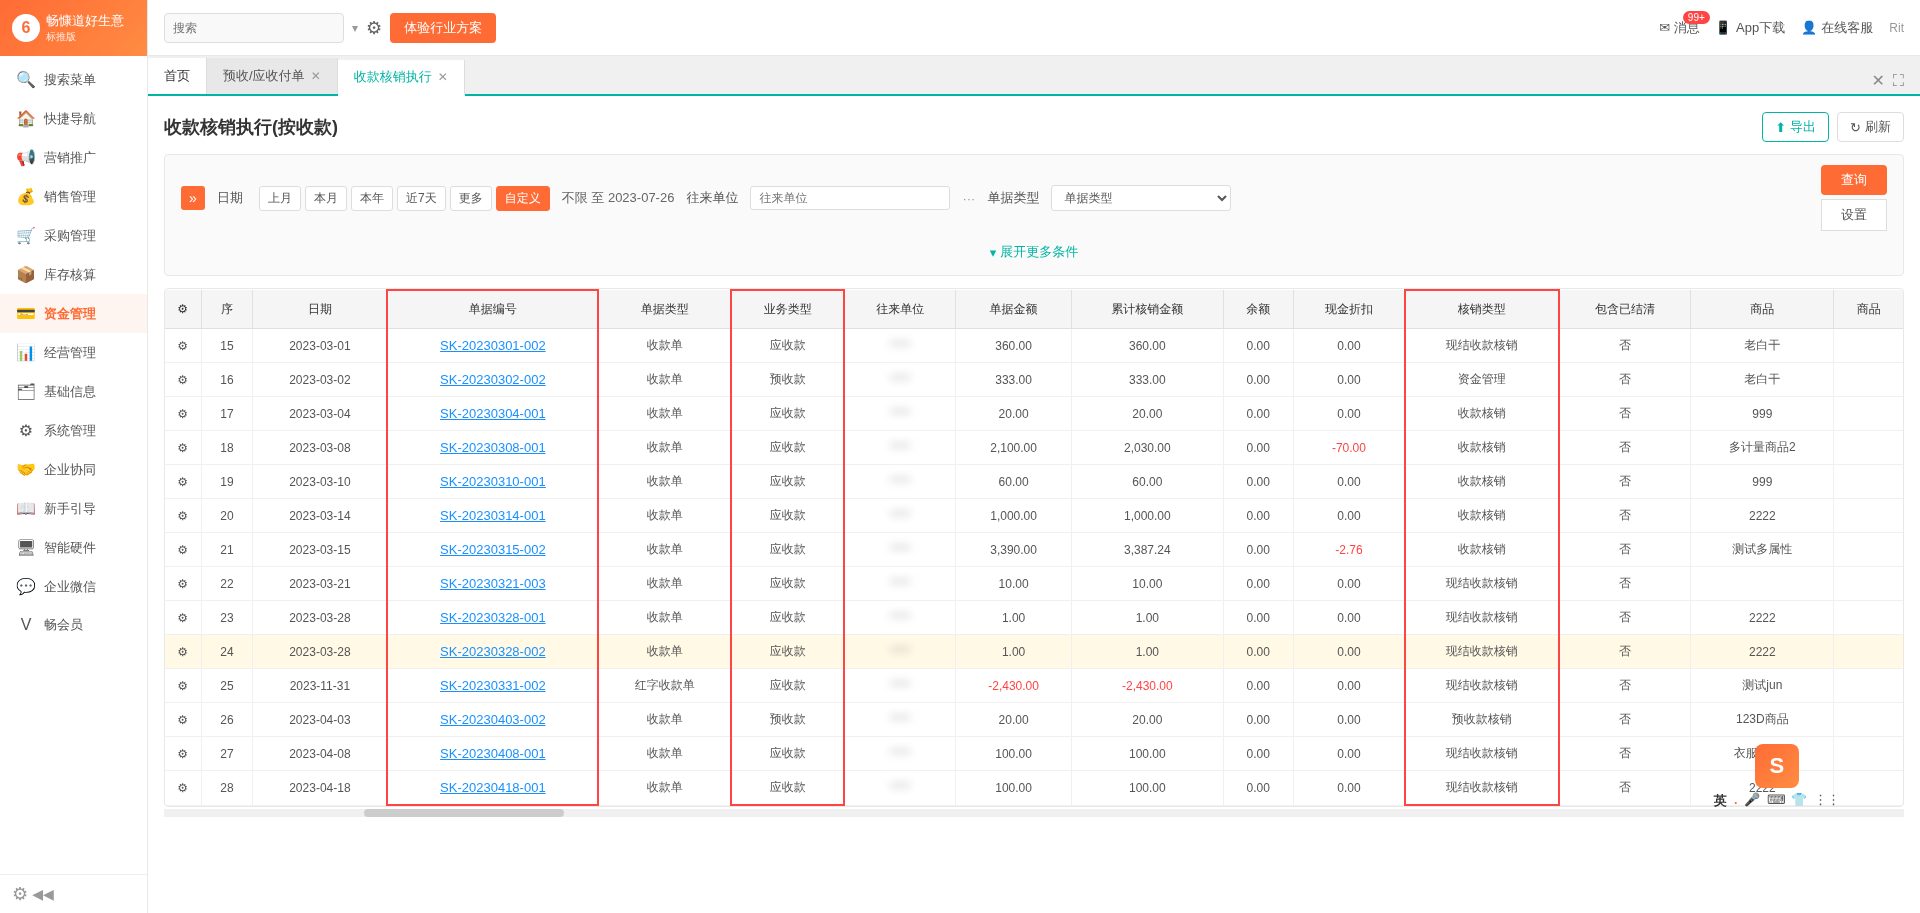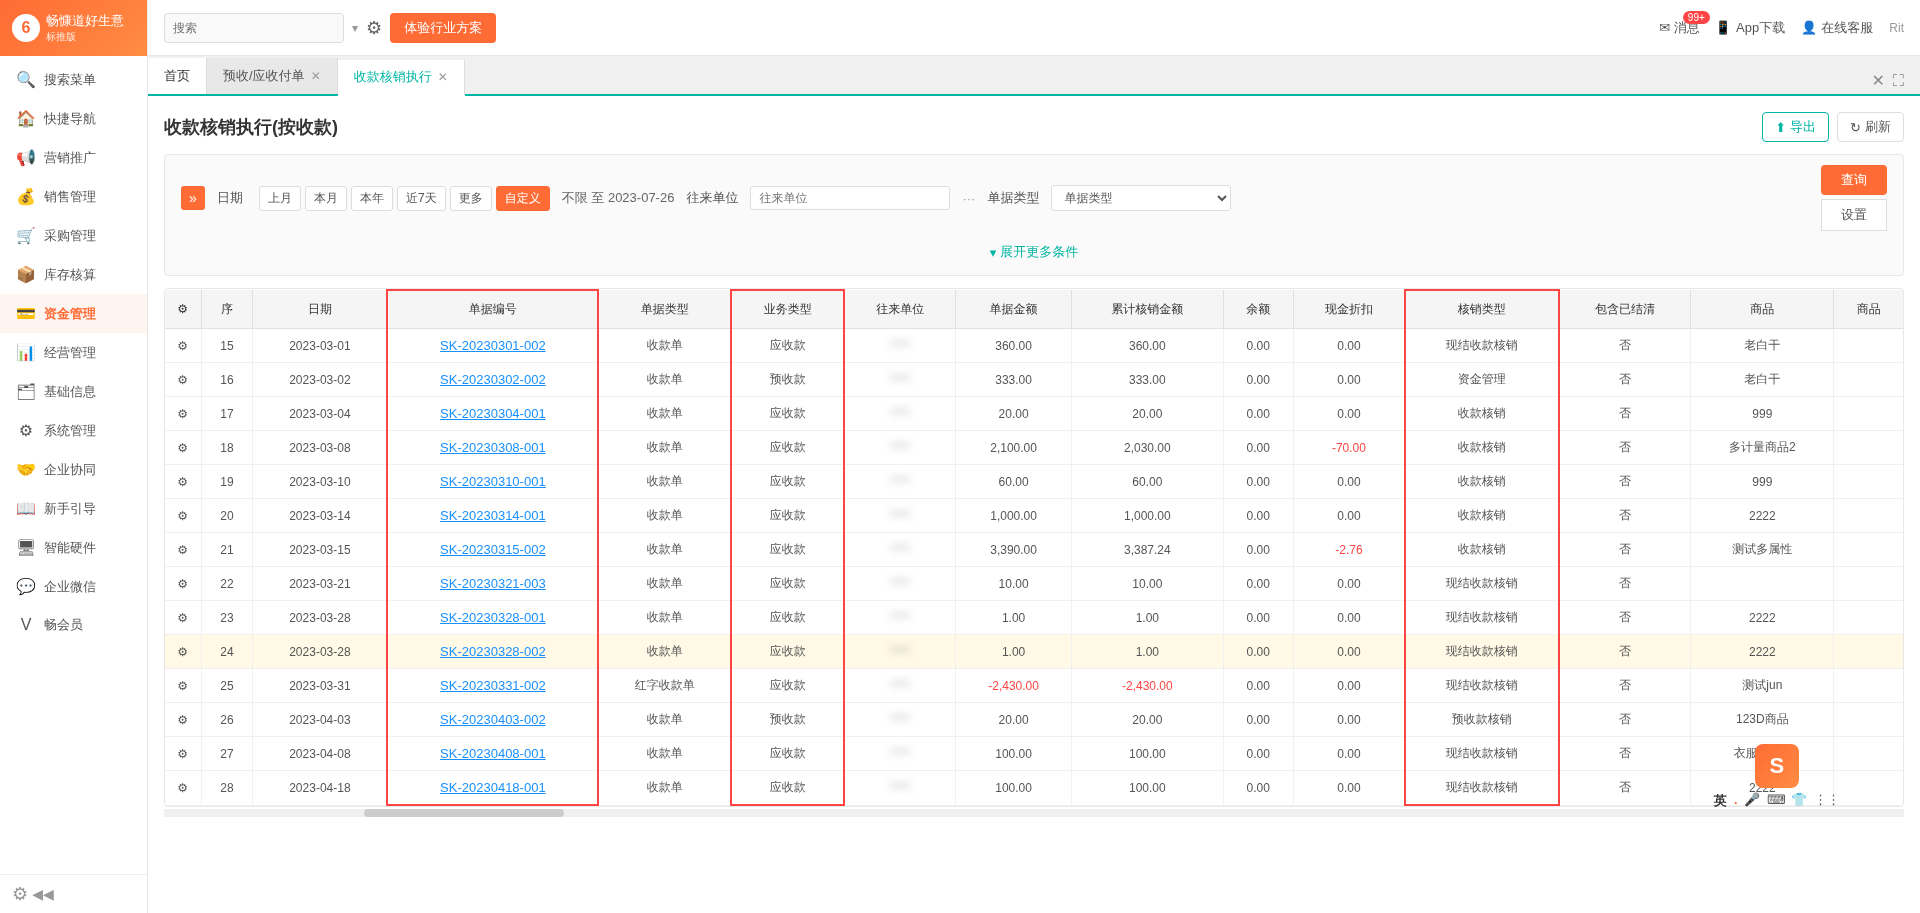--- a/index.html
+++ b/index.html
@@ -712,21 +712,21 @@
       <td>0.00</td>
       <td class="">0.00</td>
       <td style="border-left:2px solid #ff4444;border-right:2px solid #ff4444;">现结收款核销</td>
       <td>否</td>
       <td>2222</td>
       <td></td>
     </tr>
             <tr>
       <td>⚙</td>
       <td>25</td>
-      <td>2023-03-31</td>
+      <td>2023-11-31</td>
       <td style="border-left:2px solid #ff4444;border-right:2px solid #ff4444;"><span class="link-text">SK-20230331-002</span></td>
       <td>红字收款单</td>
       <td style="border-left:2px solid #ff4444;border-right:2px solid #ff4444;">应收款</td>
       <td><span class="blurred">****</span></td>
       <td class="red-text">-2,430.00</td>
       <td class="red-text">-2,430.00</td>
       <td>0.00</td>
       <td class="">0.00</td>
       <td style="border-left:2px solid #ff4444;border-right:2px solid #ff4444;">现结收款核销</td>
       <td>否</td>

